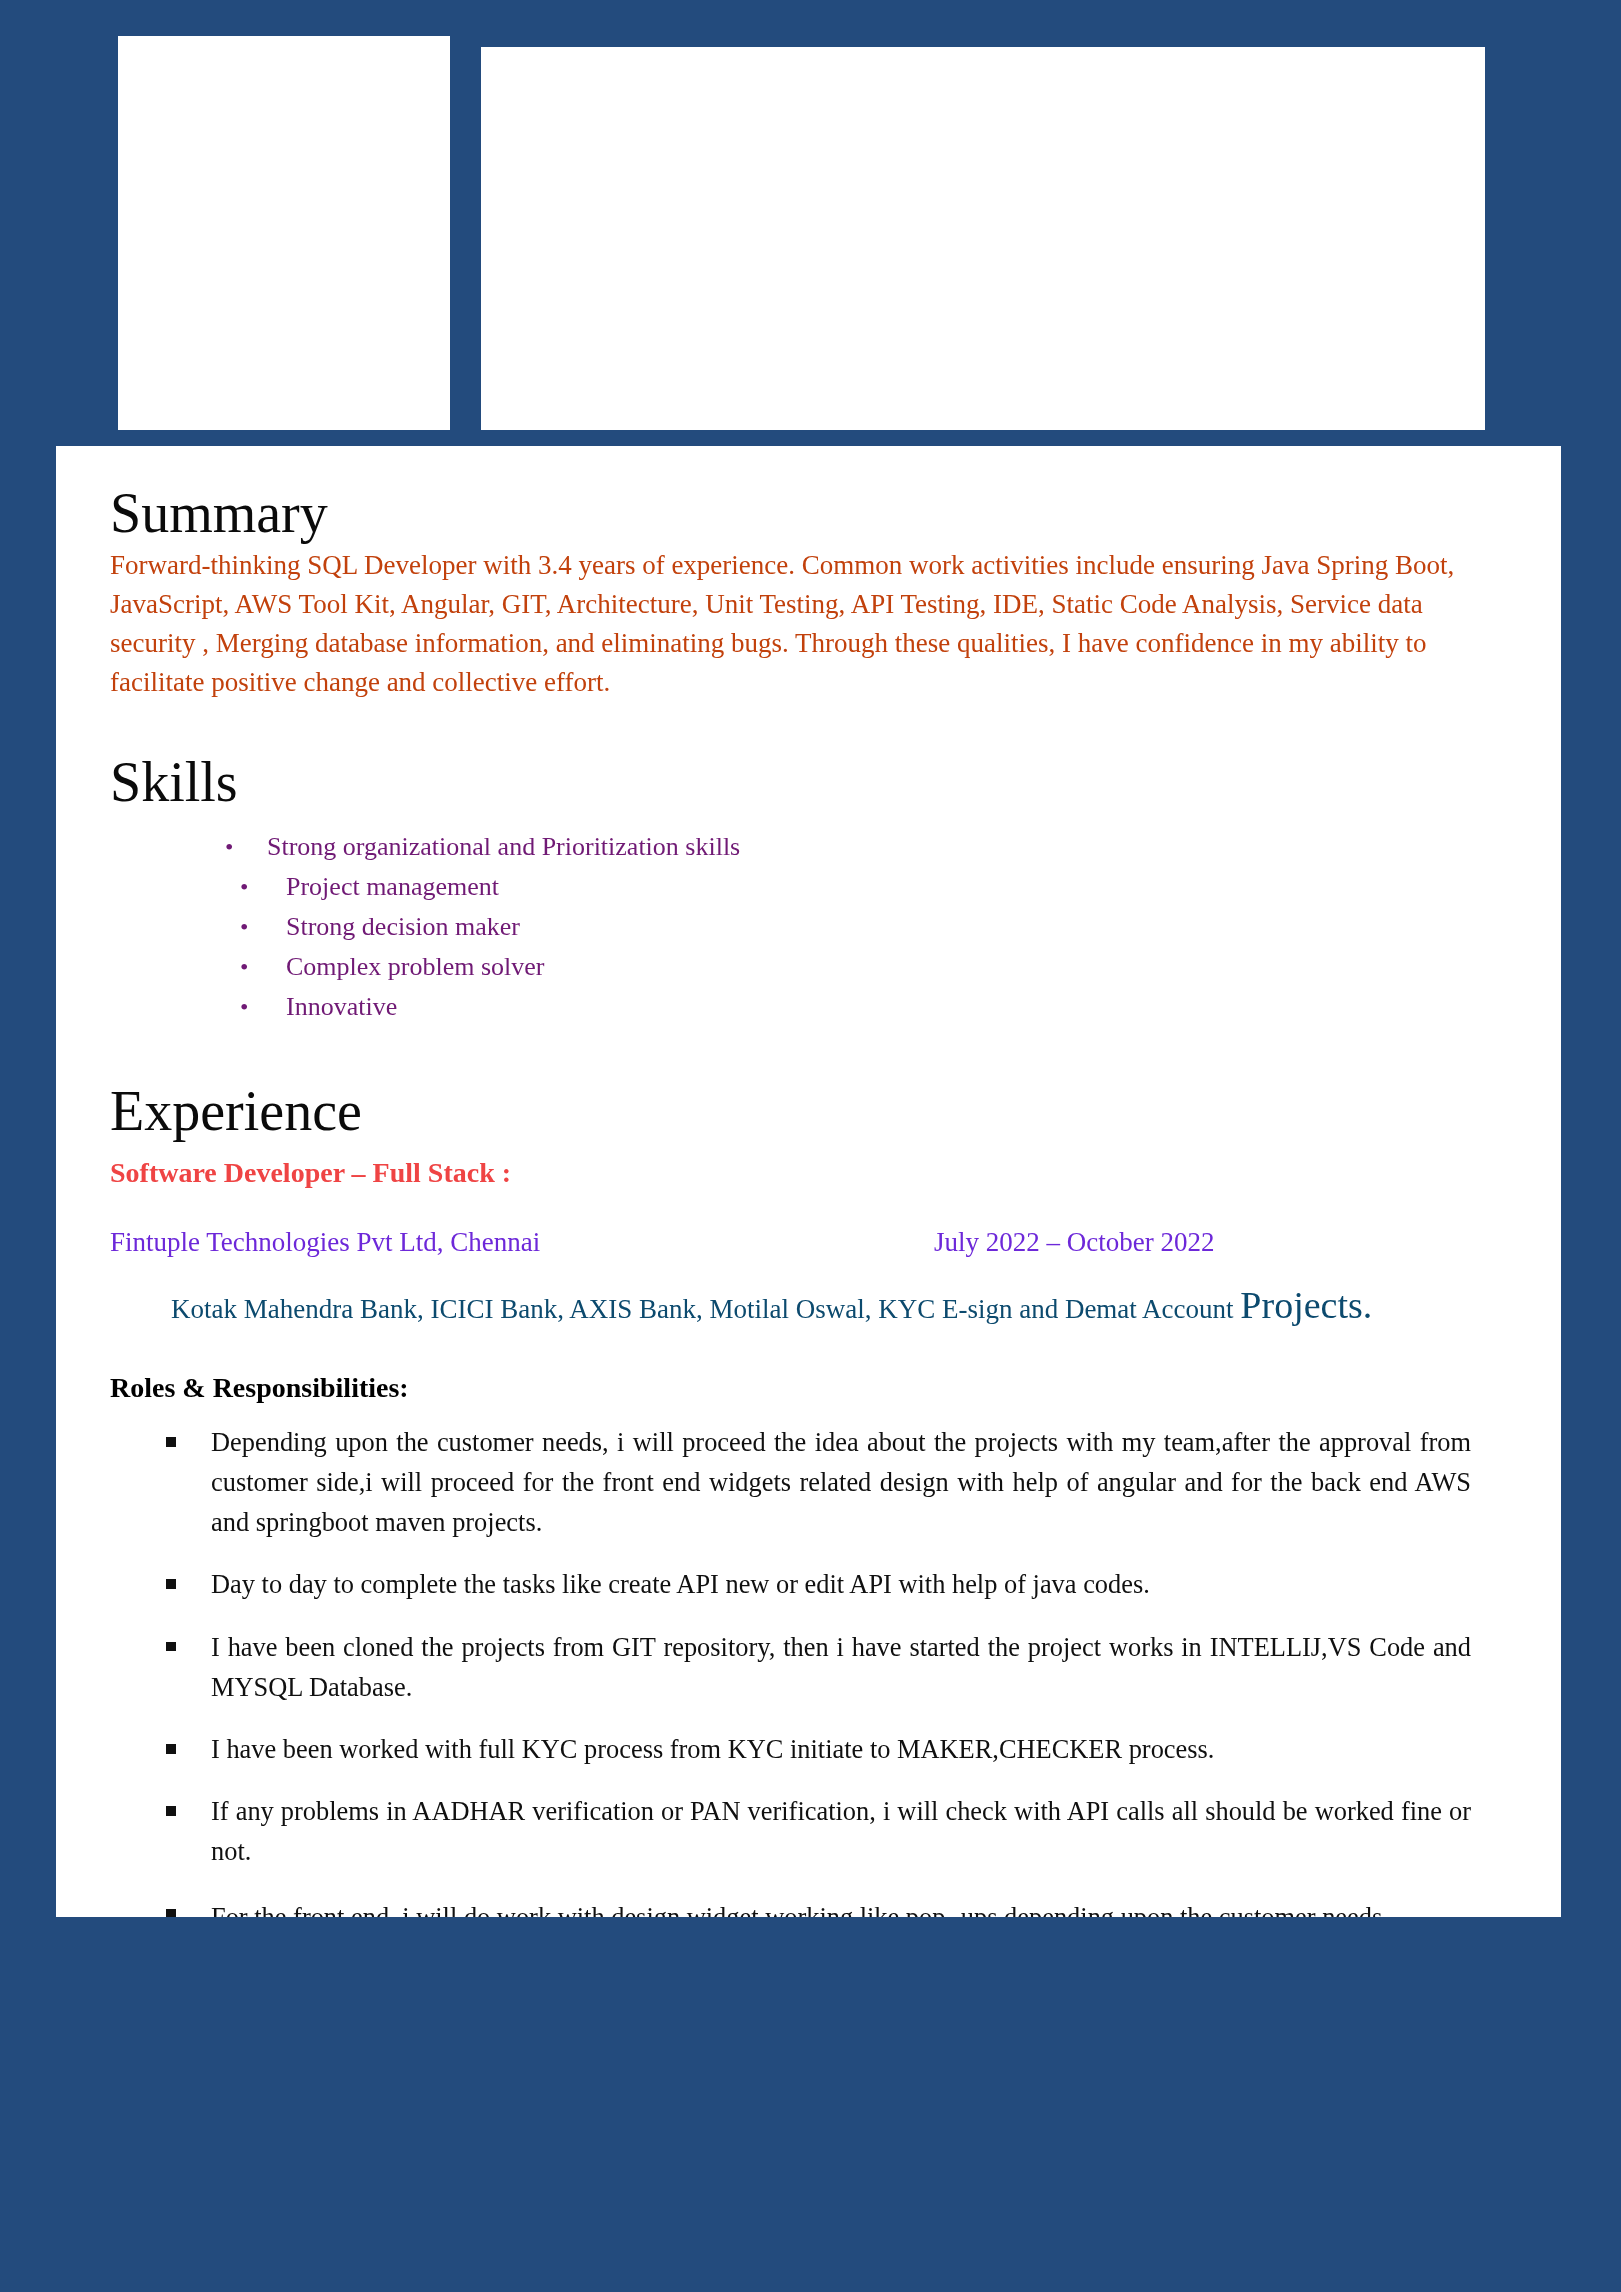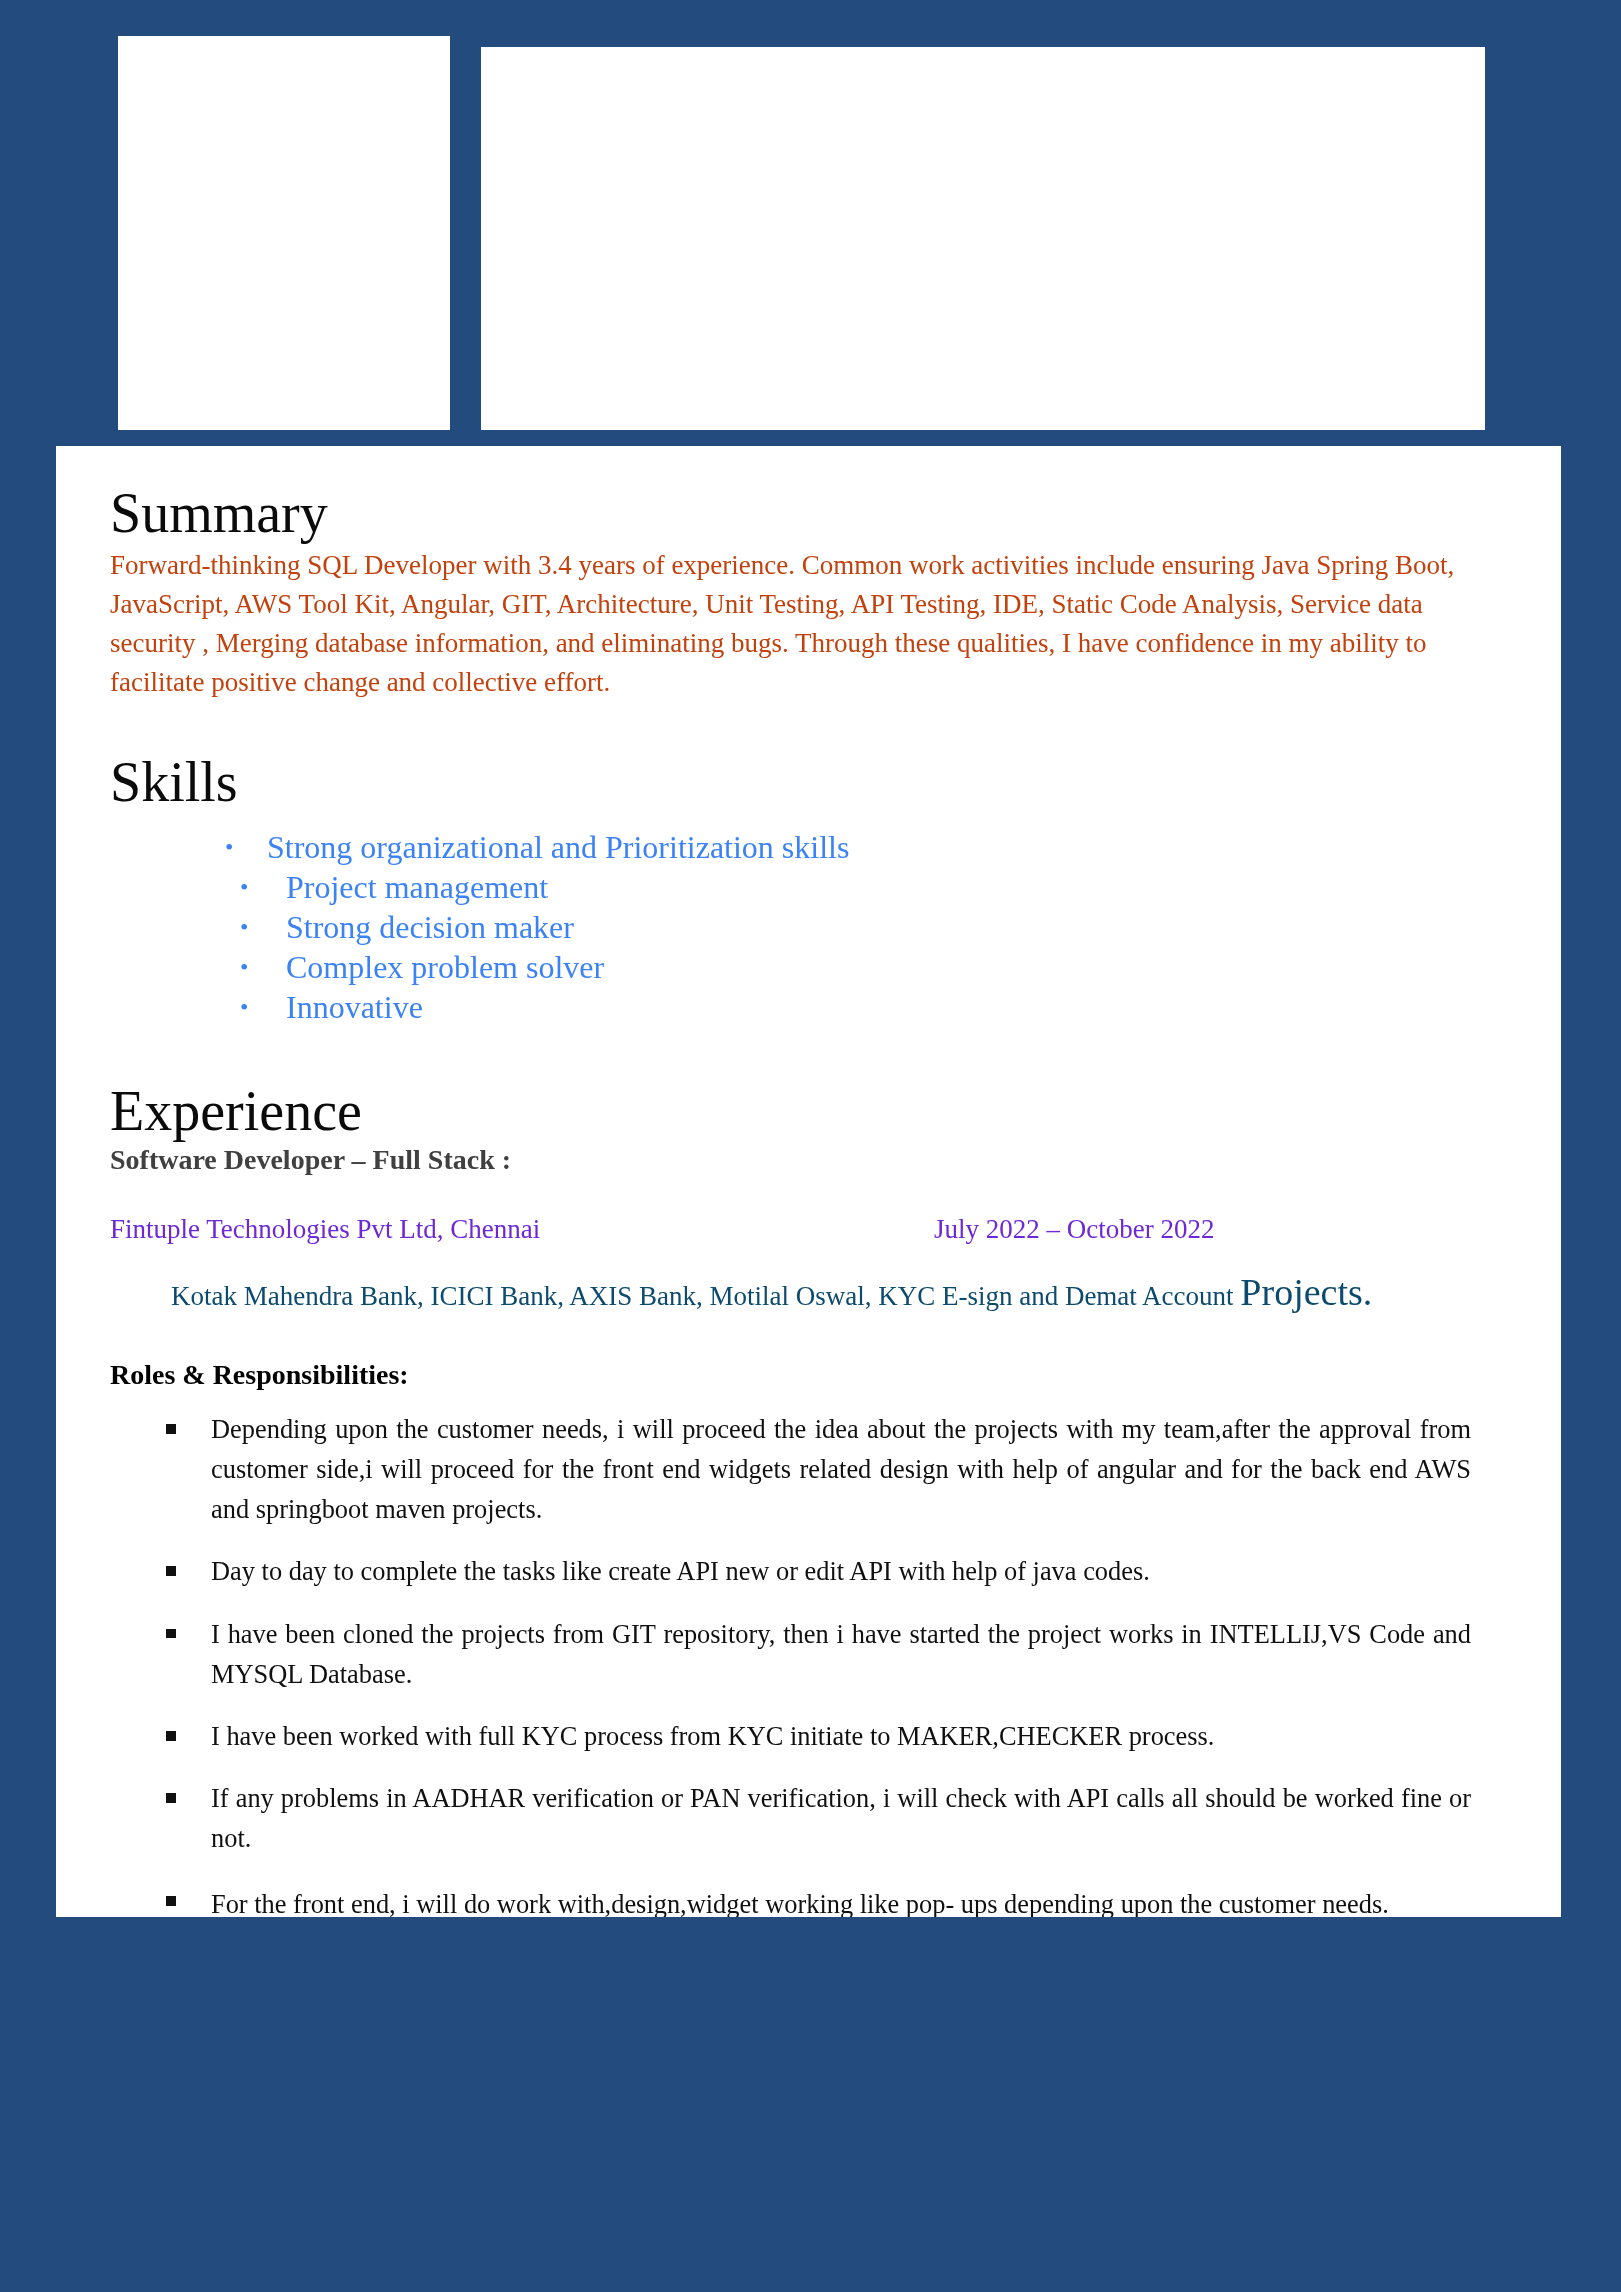--- a/index.html
+++ b/index.html
@@ -89,41 +89,41 @@
   }
 
   
   #skills-list {
     list-style: none;
     margin-top: 16px;
     padding-left: 0;
   }
   #skills-list li {
     position: relative;
-    font-size: 32px;
+    font-size: 26px;
     line-height: 40px;
-    color: #3b82f6;
+    color: #701a75;
     padding-left: 176px;
   }
   #skills-list li::before {
     content: "\2022";
     position: absolute;
     font-size: 24px;
     line-height: 40px;
   }
   #skills-list li.first-bullet      { padding-left: 157px; }
   #skills-list li.first-bullet::before { left: 115px; }
   #skills-list li.rest-bullet::before  { left: 130px; }
 
   
   .job-title {
     font-size: 28px;
     font-weight: bold;
-    color: #404040;
-    margin-top: 1px;
+    color: #ef4444;
+    margin-top: 14px;
     line-height: 38px;
   }
 
   .job-row {
     margin-top: 32px;
     font-size: 27px;
     line-height: 36px;
     color: #6d28d9;
     position: relative;
     height: 36px;

